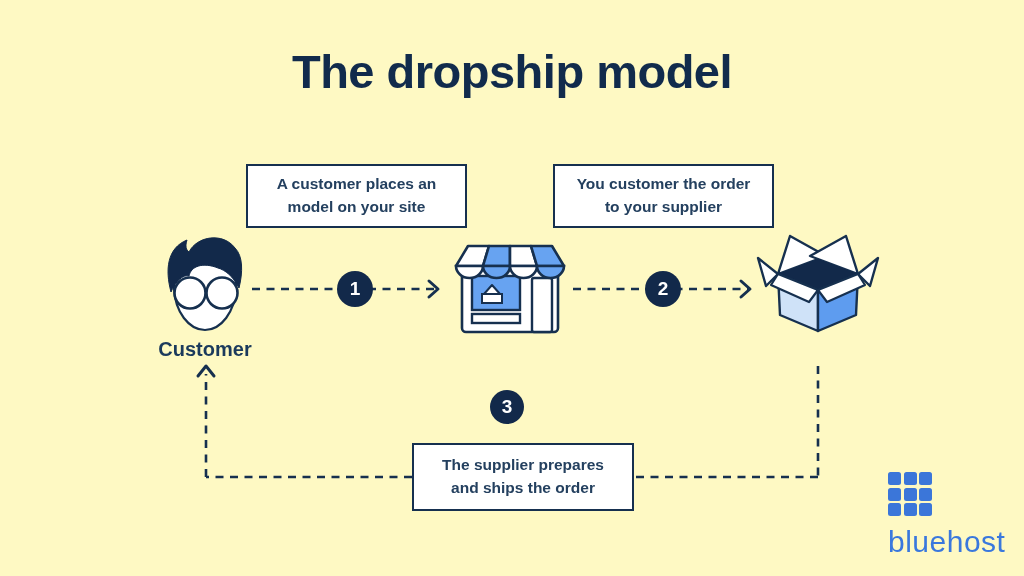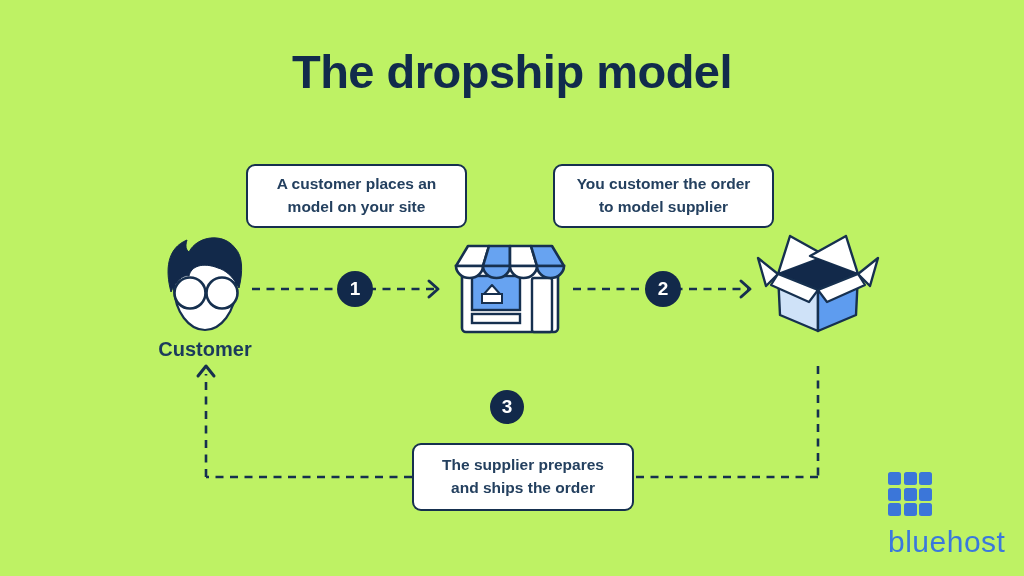--- a/index.html
+++ b/index.html
@@ -3,21 +3,21 @@
 <meta charset="utf-8">
 <style>
   * { margin: 0; padding: 0; box-sizing: border-box; }
   html, body { width: 1024px; height: 576px; }
   body { font-family: "Liberation Sans", sans-serif; }
 
   .canvas {
     position: relative;
     width: 1024px;
     height: 576px;
-    background: #bef264;
+    background: #fef9c3;
     overflow: hidden;
   }
 
   .title {
     position: absolute;
     top: 44px;
     left: 0;
     width: 100%;
     text-align: center;
     font-size: 47px;
@@ -42,21 +42,21 @@
     stroke-width: 3;
     stroke-linecap: round;
     stroke-linejoin: round;
     fill: none;
   }
 
   .callout {
     position: absolute;
     background: #ffffff;
     border: 2px solid #16304f;
-    border-radius: 9px;
+    border-radius: 0;
     display: flex;
     flex-direction: column;
     align-items: center;
     justify-content: center;
     text-align: center;
     font-size: 15.5px;
     font-weight: 600;
     line-height: 1.48;
     color: #24405f;
     z-index: 3;
@@ -134,21 +134,21 @@
     <line class="dash" x1="206" y1="477" x2="206" y2="374"></line>
     <polyline class="chev" points="198,376 206,366 214,376"></polyline>
   </svg>
 
   <div class="callout" style="left:246px; top:164px; width:221px; height:64px;">
     <span>A customer places an</span>
     <span>model on your site</span>
   </div>
   <div class="callout" style="left:553px; top:164px; width:221px; height:64px;">
     <span>You customer the order</span>
-    <span>to model supplier</span>
+    <span>to your supplier</span>
   </div>
   <div class="callout" style="left:412px; top:443px; width:222px; height:68px;">
     <span>The supplier prepares</span>
     <span>and ships the order</span>
   </div>
 
   <div class="badge" style="left:337px; top:271px; width:36px; height:36px;">1</div>
   <div class="badge" style="left:645px; top:271px; width:36px; height:36px;">2</div>
   <div class="badge" style="left:490px; top:390px; width:34px; height:34px;">3</div>
 

